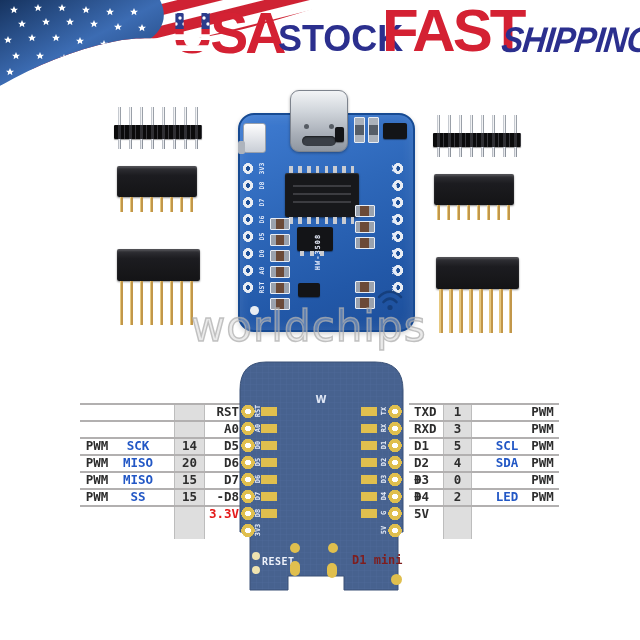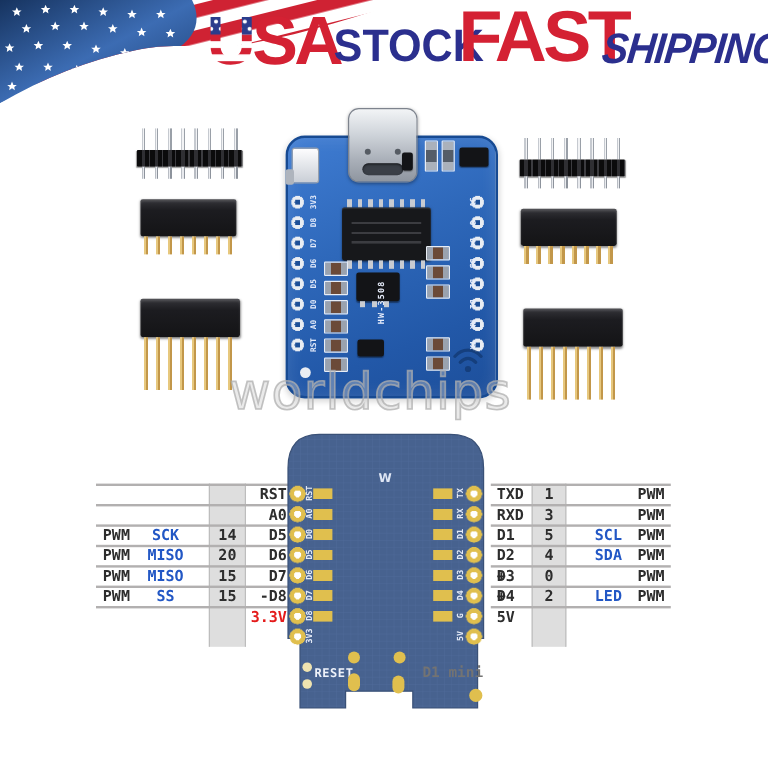--- a/index.html
+++ b/index.html
@@ -86,21 +86,21 @@
          background-size:14px 17px;background-repeat:repeat-y;}
   .drects{position:absolute;width:16px;height:111px;top:407px;z-index:22;
          background:repeating-linear-gradient(180deg,#e0bf4e 0 9px,rgba(0,0,0,0) 9px 17px);}
   .dsilk{position:absolute;width:20px;height:10px;font:700 7px "DejaVu Sans Mono",monospace;
          color:#e6ecf8;text-align:center;line-height:10px;transform:rotate(-90deg);z-index:22;}
   .dsilk.L{left:248px;}
   .dsilk.R{left:374px;}
   .dreset{position:absolute;left:262px;top:556px;font:700 10px "DejaVu Sans Mono",monospace;
          color:#eef2fa;letter-spacing:0.5px;z-index:22;}
   .dname{position:absolute;left:352px;top:553px;font:700 12px "DejaVu Sans Mono",monospace;
-         color:#737373;z-index:22;}
+         color:#7f1d1d;z-index:22;}
   .gpad{position:absolute;background:#e0bf4e;border-radius:50%;z-index:22;}
 
   
   .ptable{position:absolute;top:403px;height:136px;z-index:15;}
   .ptable.left{left:80px;width:160px;}
   .ptable.right{left:409px;width:150px;}
   .band{position:absolute;top:0;height:100%;background:#dedede;
         border-left:1px solid #bdbdbd;border-right:1px solid #bdbdbd;box-sizing:border-box;}
   .ptable.left .band{left:94px;width:31px;}
   .ptable.right .band{left:34px;width:29px;}

